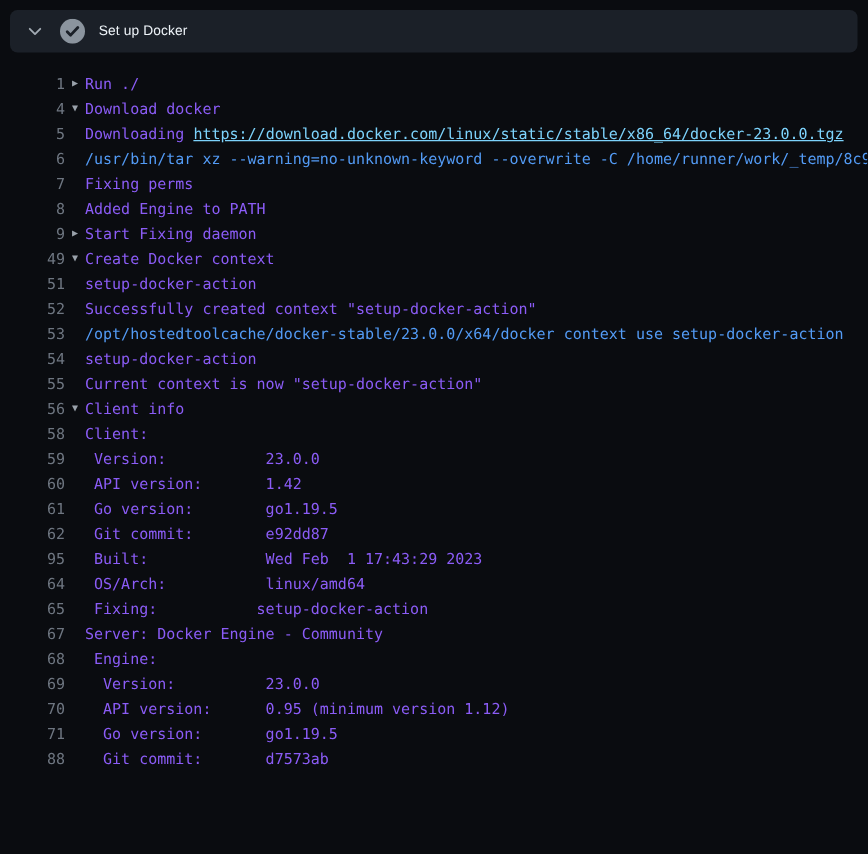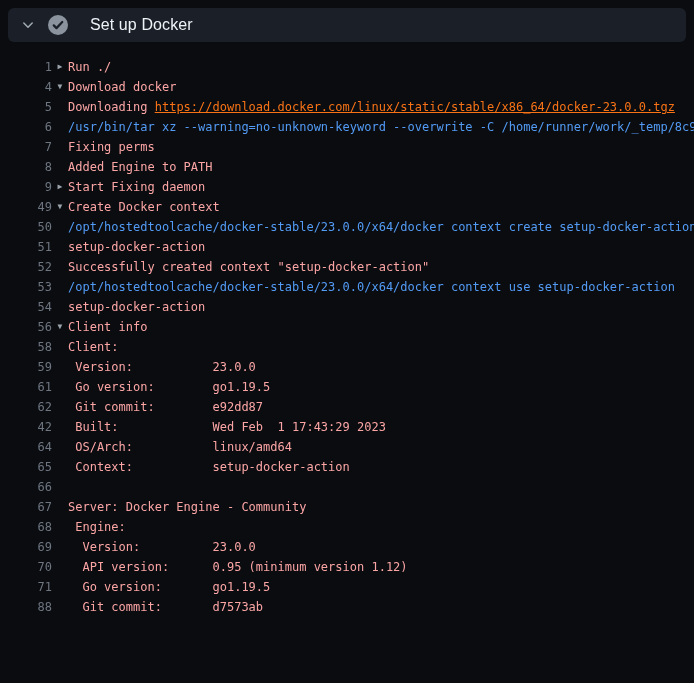--- a/index.html
+++ b/index.html
@@ -16,23 +16,23 @@
     background: #1b2028;
     border-radius: 6px;
     display: flex;
     align-items: center;
     padding: 0 10px;
     cursor: pointer;
   }
   .step-header .chev { width: 16px; height: 16px; margin-left: 2px; display: flex; align-items: center; justify-content: center; flex: 0 0 auto; }
   .step-header .status { width: 20px; height: 20px; margin-left: 12px; display: flex; align-items: center; justify-content: center; flex: 0 0 auto; }
   .step-title {
-    margin-left: 22px;
+    margin-left: 11px;
     color: #eef3f8;
-    font-size: 16px;
+    font-size: 11px;
     font-weight: 500;
     letter-spacing: 0.1px;
     white-space: nowrap;
   }
   .log {
     padding-top: 15px;
     font-family: "DejaVu Sans Mono", monospace;
     font-size: 12px;
     line-height: 20px;
   }
@@ -53,23 +53,23 @@
   }
   .caret {
     flex: 0 0 16px;
     width: 16px;
     text-align: center;
     font-size: 8px;
     color: #9aa2ab;
     cursor: pointer;
   }
   .txt { flex: 1 1 auto; overflow: hidden; }
-  .plain { color: #fca5a5; }
+  .plain { color: #8b5cf6; }
   .command { color: #539bf5; }
-  .link { color: #f97316; text-decoration: underline; cursor: pointer; }
+  .link { color: #7dd3fc; text-decoration: underline; cursor: pointer; }
 </style>
 </head>
 <body>
 
 <div>
 
   <div class="step-header">
     <span class="chev">
       <svg width="14" height="14" viewBox="0 0 16 16">
         <path d="M3.2 5.8l4.8 4.8 4.8-4.8" fill="none" stroke="#a2aab3" stroke-width="1.7" stroke-linecap="round" stroke-linejoin="round"></path>
@@ -86,34 +86,34 @@
 
   <div id="log" class="log">
       <div class="log-line"><a class="ln">1</a><span class="caret">▶</span><span class="txt"><span class="plain">Run ./</span></span></div>
       <div class="log-line"><a class="ln">4</a><span class="caret">▼</span><span class="txt"><span class="plain">Download docker</span></span></div>
       <div class="log-line"><a class="ln">5</a><span class="caret"></span><span class="txt"><span class="plain">Downloading </span><a class="link">https://download.docker.com/linux/static/stable/x86_64/docker-23.0.0.tgz</a></span></div>
       <div class="log-line"><a class="ln">6</a><span class="caret"></span><span class="txt"><span class="command">/usr/bin/tar xz --warning=no-unknown-keyword --overwrite -C /home/runner/work/_temp/8c91</span></span></div>
       <div class="log-line"><a class="ln">7</a><span class="caret"></span><span class="txt"><span class="plain">Fixing perms</span></span></div>
       <div class="log-line"><a class="ln">8</a><span class="caret"></span><span class="txt"><span class="plain">Added Engine to PATH</span></span></div>
       <div class="log-line"><a class="ln">9</a><span class="caret">▶</span><span class="txt"><span class="plain">Start Fixing daemon</span></span></div>
       <div class="log-line"><a class="ln">49</a><span class="caret">▼</span><span class="txt"><span class="plain">Create Docker context</span></span></div>
-      <div class="log-line"><a class="ln">50</a><span class="caret"></span><span class="txt"><span class="command">/opt/hostedtoolcache/docker-stable/23.0.0/x64/docker context create setup-docker-action</span></span></div>
       <div class="log-line"><a class="ln">51</a><span class="caret"></span><span class="txt"><span class="plain">setup-docker-action</span></span></div>
       <div class="log-line"><a class="ln">52</a><span class="caret"></span><span class="txt"><span class="plain">Successfully created context "setup-docker-action"</span></span></div>
       <div class="log-line"><a class="ln">53</a><span class="caret"></span><span class="txt"><span class="command">/opt/hostedtoolcache/docker-stable/23.0.0/x64/docker context use setup-docker-action</span></span></div>
       <div class="log-line"><a class="ln">54</a><span class="caret"></span><span class="txt"><span class="plain">setup-docker-action</span></span></div>
+      <div class="log-line"><a class="ln">55</a><span class="caret"></span><span class="txt"><span class="plain">Current context is now "setup-docker-action"</span></span></div>
       <div class="log-line"><a class="ln">56</a><span class="caret">▼</span><span class="txt"><span class="plain">Client info</span></span></div>
       <div class="log-line"><a class="ln">58</a><span class="caret"></span><span class="txt"><span class="plain">Client:</span></span></div>
       <div class="log-line"><a class="ln">59</a><span class="caret"></span><span class="txt"><span class="plain"> Version:           23.0.0</span></span></div>
+      <div class="log-line"><a class="ln">60</a><span class="caret"></span><span class="txt"><span class="plain"> API version:       1.42</span></span></div>
       <div class="log-line"><a class="ln">61</a><span class="caret"></span><span class="txt"><span class="plain"> Go version:        go1.19.5</span></span></div>
       <div class="log-line"><a class="ln">62</a><span class="caret"></span><span class="txt"><span class="plain"> Git commit:        e92dd87</span></span></div>
-      <div class="log-line"><a class="ln">42</a><span class="caret"></span><span class="txt"><span class="plain"> Built:             Wed Feb  1 17:43:29 2023</span></span></div>
+      <div class="log-line"><a class="ln">95</a><span class="caret"></span><span class="txt"><span class="plain"> Built:             Wed Feb  1 17:43:29 2023</span></span></div>
       <div class="log-line"><a class="ln">64</a><span class="caret"></span><span class="txt"><span class="plain"> OS/Arch:           linux/amd64</span></span></div>
-      <div class="log-line"><a class="ln">65</a><span class="caret"></span><span class="txt"><span class="plain"> Context:           setup-docker-action</span></span></div>
-      <div class="log-line"><a class="ln">66</a><span class="caret"></span><span class="txt"></span></div>
+      <div class="log-line"><a class="ln">65</a><span class="caret"></span><span class="txt"><span class="plain"> Fixing:           setup-docker-action</span></span></div>
       <div class="log-line"><a class="ln">67</a><span class="caret"></span><span class="txt"><span class="plain">Server: Docker Engine - Community</span></span></div>
       <div class="log-line"><a class="ln">68</a><span class="caret"></span><span class="txt"><span class="plain"> Engine:</span></span></div>
       <div class="log-line"><a class="ln">69</a><span class="caret"></span><span class="txt"><span class="plain">  Version:          23.0.0</span></span></div>
       <div class="log-line"><a class="ln">70</a><span class="caret"></span><span class="txt"><span class="plain">  API version:      0.95 (minimum version 1.12)</span></span></div>
       <div class="log-line"><a class="ln">71</a><span class="caret"></span><span class="txt"><span class="plain">  Go version:       go1.19.5</span></span></div>
       <div class="log-line"><a class="ln">88</a><span class="caret"></span><span class="txt"><span class="plain">  Git commit:       d7573ab</span></span></div>
     </div>
 
 </div>
 

